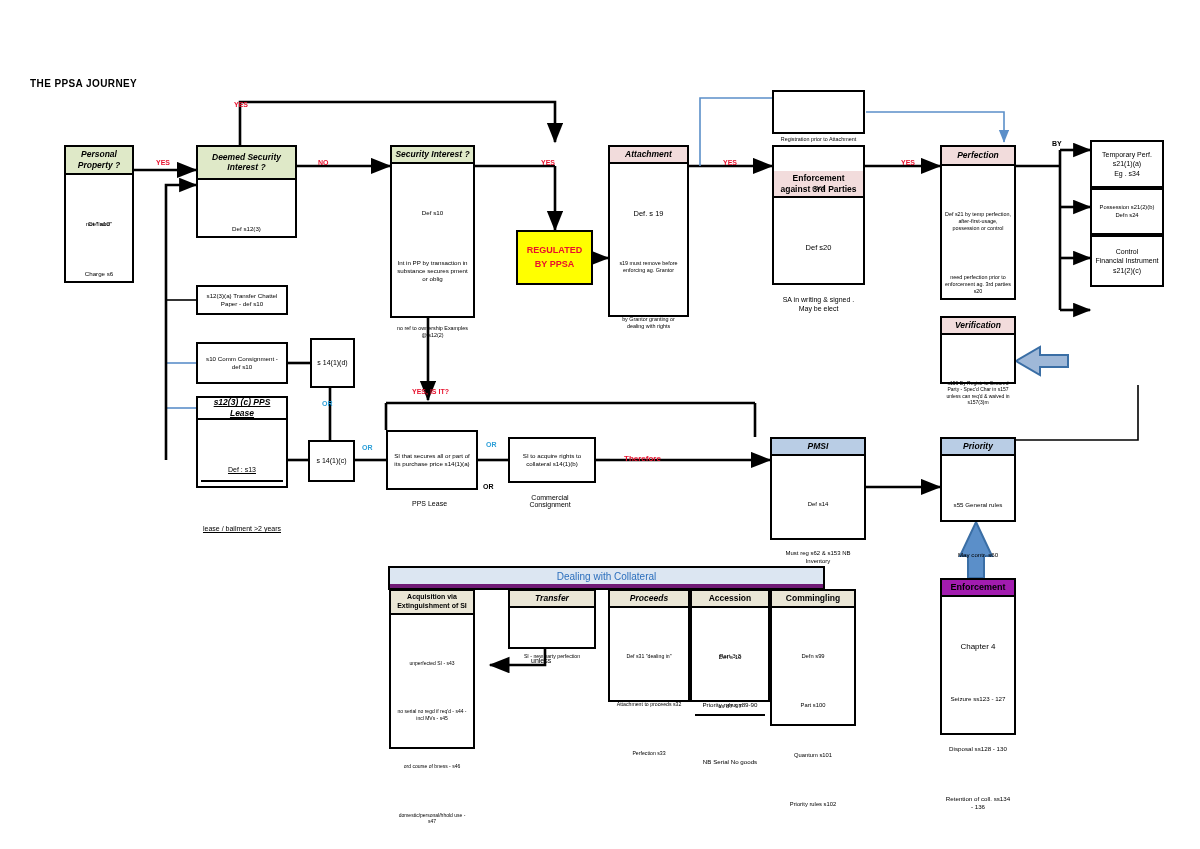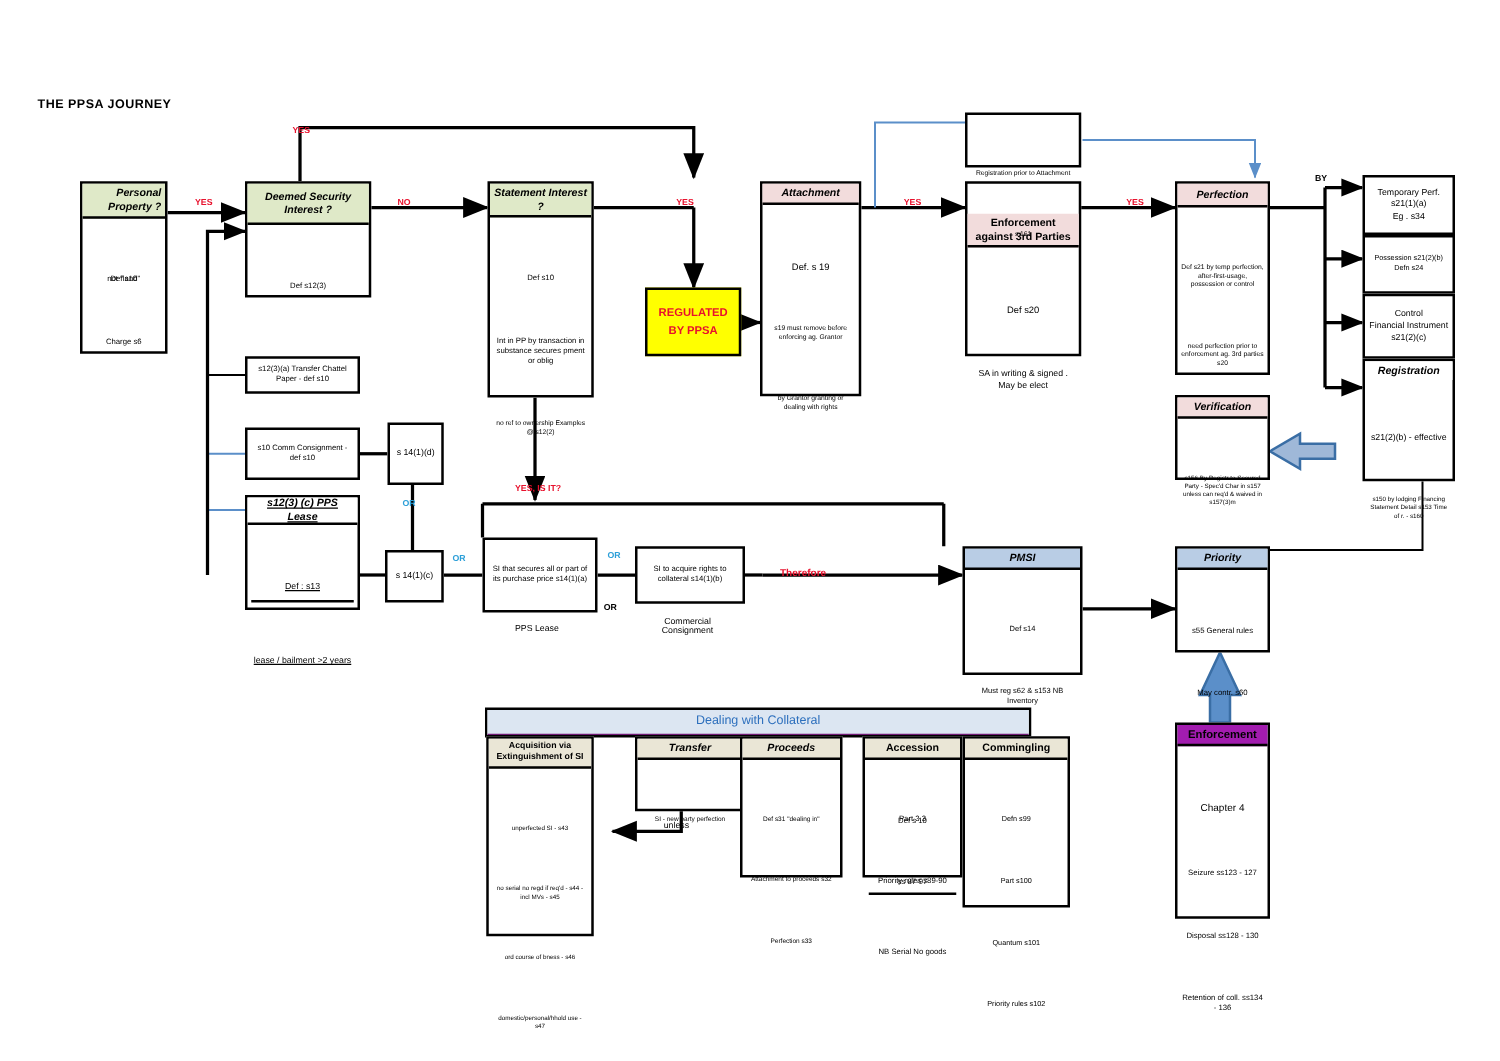--- a/index.html
+++ b/index.html
@@ -34,21 +34,21 @@
   .lbl-blue{color:#2c9fd8;}
   .lbl-black{color:#000;}
 
   .title{position:absolute;font-size:10px;font-weight:bold;letter-spacing:.4px;}
 
   .regbox{position:absolute;box-sizing:border-box;border:2px solid #000;background:#ffff00;
           display:flex;align-items:center;justify-content:center;text-align:center;
           color:#e8112d;font-weight:bold;font-size:9px;line-height:1.5;z-index:6;}
 
   .dwc-wrap{position:absolute;box-sizing:border-box;border:2px solid #000;background:#fff;z-index:4;}
-  .dwc-title{box-sizing:border-box;background:#dce6f2;border-bottom:1px solid #701a75;
+  .dwc-title{box-sizing:border-box;background:#dce6f2;border-bottom:4px solid #701a75;
              text-align:center;color:#2c6fbd;font-size:10px;padding:3px 0;}
 </style>
 </head>
 <body>
 
 <div id="canvas">
 
   <svg width="1200" height="849" style="position:absolute;left:0;top:0;z-index:1;">
     <defs>
       <marker id="ah" markerWidth="9" markerHeight="9" refX="7.5" refY="3.2" orient="auto">
@@ -128,21 +128,21 @@
     </g>
 
     <g>
       <path d="M976,522 L992,556 L984,556 L984,578 L968,578 L968,556 L960,556 z" fill="#5b8fc9" stroke="#3a6ea5" stroke-width="2"></path>
     </g>
   </svg>
 
   <div class="title" style="left:30px;top:78px;">THE PPSA JOURNEY</div>
 
   <div class="box" style="left:64px;top:145px;width:70px;height:138px;">
-    <div class="hdr hdr-green" style="height:42px;text-align:right;">Personal Property ?</div>
+    <div class="hdr hdr-green" style="height:42px;">Personal Property ?</div>
     <div class="bdy">
       <span class="ln">Def s10</span>
       <span class="ln" style="margin-top:-8px">not "land"</span>
       <span class="ln">Charge s6</span>
     </div>
   </div>
 
   <div class="box" style="left:196px;top:145px;width:101px;height:93px;">
     <div class="hdr hdr-green" style="height:40px;">Deemed Security Interest ?</div>
     <div class="bdy">
@@ -158,21 +158,21 @@
     <div class="bdy" style="justify-content:space-around;">
       <span class="ln" style="font-size:7px;border-bottom:2px solid #000;width:100%;padding-bottom:6px;">Def : s13</span>
       <span class="ln" style="font-size:7px;">lease / bailment &gt;2 years</span>
     </div>
   </div>
 
   <div class="plain" style="left:310px;top:338px;width:45px;height:50px;font-size:7px;">s 14(1)(d)</div>
   <div class="plain" style="left:308px;top:440px;width:47px;height:42px;font-size:7px;">s 14(1)(c)</div>
 
   <div class="box" style="left:390px;top:145px;width:85px;height:173px;">
-    <div class="hdr hdr-green" style="height:46px;">Statement Interest ?</div>
+    <div class="hdr hdr-green" style="height:46px;">Security Interest ?</div>
     <div class="bdy">
       <span class="ln">Def s10</span>
       <span class="ln">Int in PP by transaction in substance secures pment or oblig</span>
       <span class="ln" style="font-size:5.4px;">no ref to ownership Examples @ s12(2)</span>
     </div>
   </div>
 
   <div class="regbox" style="left:516px;top:230px;width:77px;height:55px;">
     <div>
       <div>REGULATED</div>
@@ -225,27 +225,20 @@
     <span>Eg . s34</span>
   </div>
   <div class="plain" style="left:1090px;top:188px;width:74px;height:47px;font-size:5.8px;flex-direction:column;">
     <span>Possession s21(2)(b)</span>
     <span>Defn  s24</span>
   </div>
   <div class="plain" style="left:1090px;top:235px;width:74px;height:52px;font-size:7px;flex-direction:column;">
     <span>Control</span>
     <span>Financial Instrument</span>
     <span>s21(2)(c)</span>
-  </div>
-  <div class="box" style="left:1090px;top:287px;width:74px;height:98px;">
-    <div class="hdr" style="height:26px;background:#fff;border-bottom:none;">Registration</div>
-    <div class="bdy" style="padding-top:0;">
-      <span class="ln" style="font-size:7px;">s21(2)(b) - effective</span>
-      <span class="ln" style="font-size:5px;">s150 by lodging Financing Statement Detail s153          Time of r. - s160</span>
-    </div>
   </div>
 
   <div class="plain" style="left:386px;top:430px;width:92px;height:60px;">SI that secures all or part of its purchase price s14(1)(a)</div>
   <div class="plain" style="left:508px;top:437px;width:88px;height:46px;">SI to acquire rights to collateral s14(1)(b)</div>
 
   <div class="lbl lbl-black" style="left:412px;top:500px;font-weight:normal;font-size:7px;">PPS Lease</div>
   <div class="lbl lbl-black" style="left:515px;top:494px;font-weight:normal;font-size:7px;width:70px;white-space:normal;text-align:center;">Commercial Consignment</div>
 
   <div class="box" style="left:940px;top:437px;width:76px;height:85px;">
     <div class="hdr hdr-blue" style="height:34px;">Priority</div>
@@ -292,21 +285,21 @@
   </div>
 
   <div class="box" style="left:508px;top:589px;width:88px;height:60px;">
     <div class="hdr hdr-beige" style="height:30px;">Transfer</div>
     <div class="bdy" style="font-size:5.2px;">
       <span class="ln">SI - new party perfection</span>
     </div>
   </div>
   <div class="lbl lbl-black" style="left:531px;top:657px;font-weight:normal;font-size:7px;">unless</div>
 
-  <div class="box" style="left:592px;top:589px;width:82px;height:113px;">
+  <div class="box" style="left:608px;top:589px;width:82px;height:113px;">
     <div class="hdr hdr-beige" style="height:30px;">Proceeds</div>
     <div class="bdy" style="font-size:5.2px;">
       <span class="ln">Def s31     "dealing in"</span>
       <span class="ln">Attachment to proceeds s32</span>
       <span class="ln">Perfection  s33</span>
     </div>
   </div>
 
   <div class="box" style="left:770px;top:589px;width:86px;height:137px;">
     <div class="hdr hdr-beige noital" style="height:30px;">Commingling</div>

